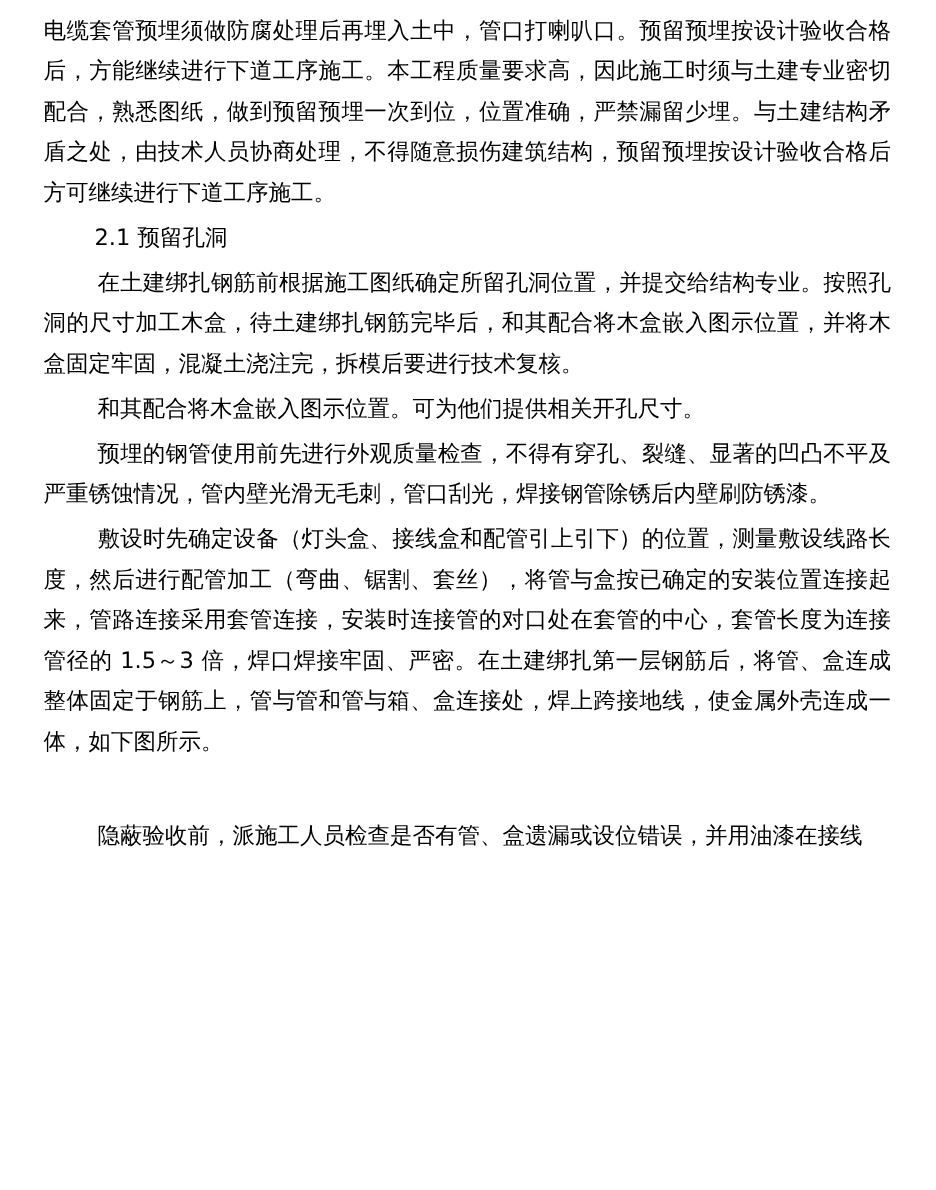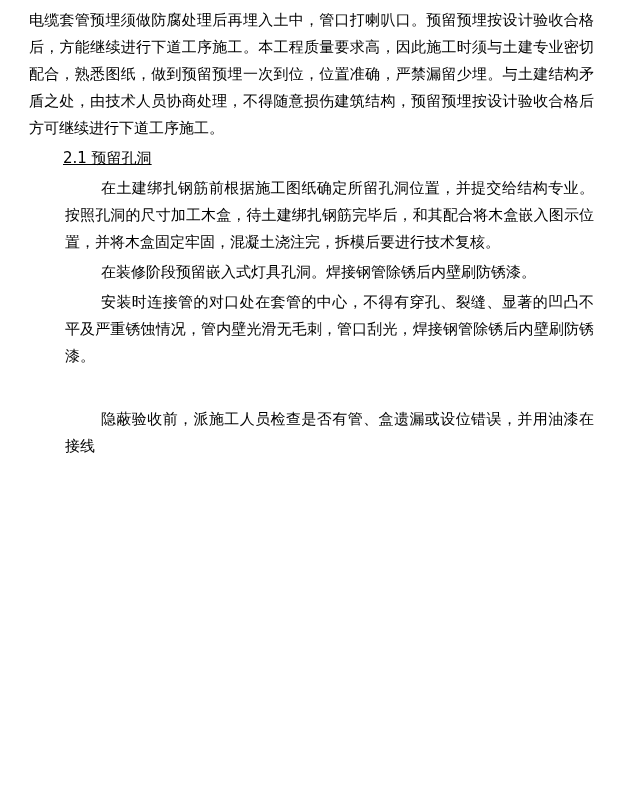--- a/index.html
+++ b/index.html
@@ -19,38 +19,38 @@
     line-height: 27px;
   }
 
   .doc-body { width: 100%; }
 
   p.para {
     margin: 0 0 3px 0;
     text-align: justify;
     word-break: break-all;
   }
-  p.para.indent { text-indent: 36px; margin-left: 36px; }
+  p.para.indent { text-indent: 36px; }
 
   p.heading {
     margin: 0 0 3px 0;
     padding-left: 34px;
     text-align: left;
     white-space: nowrap;
-    text-decoration: underline;
   }
 
   .figure-gap { height: 33px; }
 </style>
 </head>
 <body>
 
 <div class="page">
   <div class="doc-body">
       <p class="para">电缆套管预埋须做防腐处理后再埋入土中，管口打喇叭口。预留预埋按设计验收合格后，方能继续进行下道工序施工。本工程质量要求高，因此施工时须与土建专业密切配合，熟悉图纸，做到预留预埋一次到位，位置准确，严禁漏留少埋。与土建结构矛盾之处，由技术人员协商处理，不得随意损伤建筑结构，预留预埋按设计验收合格后方可继续进行下道工序施工。</p>
       <p class="heading">2.1 预留孔洞</p>
       <p class="para indent">在土建绑扎钢筋前根据施工图纸确定所留孔洞位置，并提交给结构专业。按照孔洞的尺寸加工木盒，待土建绑扎钢筋完毕后，和其配合将木盒嵌入图示位置，并将木盒固定牢固，混凝土浇注完，拆模后要进行技术复核。</p>
-      <p class="para indent">在装修阶段预留嵌入式灯具孔洞。焊接钢管除锈后内壁刷防锈漆。</p>
-      <p class="para indent">安装时连接管的对口处在套管的中心，不得有穿孔、裂缝、显著的凹凸不平及严重锈蚀情况，管内壁光滑无毛刺，管口刮光，焊接钢管除锈后内壁刷防锈漆。</p>
+      <p class="para indent">和其配合将木盒嵌入图示位置。可为他们提供相关开孔尺寸。</p>
+      <p class="para indent">预埋的钢管使用前先进行外观质量检查，不得有穿孔、裂缝、显著的凹凸不平及严重锈蚀情况，管内壁光滑无毛刺，管口刮光，焊接钢管除锈后内壁刷防锈漆。</p>
+      <p class="para indent">敷设时先确定设备（灯头盒、接线盒和配管引上引下）的位置，测量敷设线路长度，然后进行配管加工（弯曲、锯割、套丝），将管与盒按已确定的安装位置连接起来，管路连接采用套管连接，安装时连接管的对口处在套管的中心，套管长度为连接管径的 1.5～3 倍，焊口焊接牢固、严密。在土建绑扎第一层钢筋后，将管、盒连成整体固定于钢筋上，管与管和管与箱、盒连接处，焊上跨接地线，使金属外壳连成一体，如下图所示。</p>
       <div class="figure-gap"></div>
       <p class="para indent">隐蔽验收前，派施工人员检查是否有管、盒遗漏或设位错误，并用油漆在接线</p>
     </div>
 </div>
 
 </body></html>

